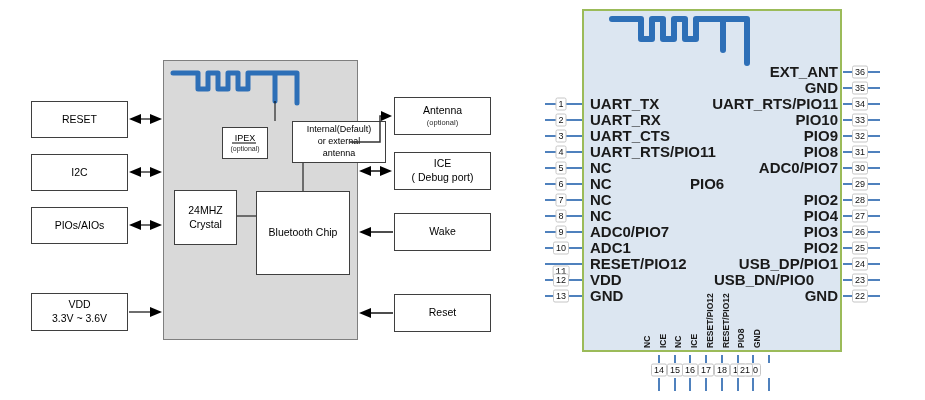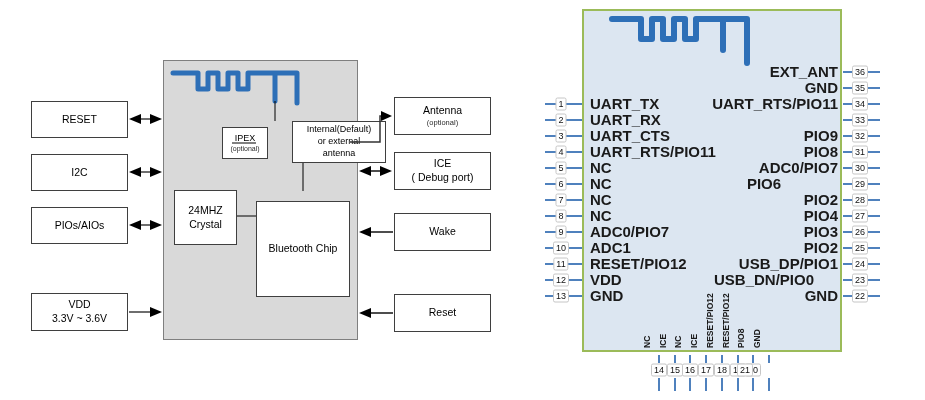--- a/index.html
+++ b/index.html
@@ -73,21 +73,21 @@
   </div>
   <div class="box small" style="left:256px;top:121px;width:94px;height:42px">
     <span>Internal(Default)</span>
     <span>or external</span>
     <span>antenna</span>
   </div>
   <div class="box" style="left:174px;top:190px;width:63px;height:55px">
     <span>24MHZ</span>
     <span>Crystal</span>
   </div>
-  <div class="box" style="left:256px;top:201px;width:94px;height:96px">
+  <div class="box" style="left:256px;top:191px;width:94px;height:84px">
     <span>Bluetooth Chip</span>
   </div>
 
   <div class="box" style="left:394px;top:97px;width:97px;height:38px">
     <span>Antenna</span>
     <span class="sub">(optional)</span>
   </div>
   <div class="box" style="left:394px;top:152px;width:97px;height:38px">
     <span>ICE</span>
     <span>( Debug port)</span>
@@ -182,51 +182,52 @@
     <div class="pin-line" style="left: 545px; top: 215px; width: 37px; height: 2px; background: rgb(79, 129, 189);"></div>
     <div class="pin-num" style="left: 561px; top: 216px;">8</div>
     <div class="pin-label" style="left: 590px; top: 210px;">NC</div>
     <div class="pin-line" style="left: 545px; top: 231px; width: 37px; height: 2px; background: rgb(79, 129, 189);"></div>
     <div class="pin-num" style="left: 561px; top: 232px;">9</div>
     <div class="pin-label" style="left: 590px; top: 226px;">ADC0/PIO7</div>
     <div class="pin-line" style="left: 545px; top: 247px; width: 37px; height: 2px; background: rgb(79, 129, 189);"></div>
     <div class="pin-num" style="left: 561px; top: 248px;">10</div>
     <div class="pin-label" style="left: 590px; top: 242px;">ADC1</div>
     <div class="pin-line" style="left: 545px; top: 263px; width: 37px; height: 2px; background: rgb(79, 129, 189);"></div>
-    <div class="pin-num" style="left: 561px; top: 264px;">11</div>
+    <div class="pin-num" style="left: 561px; top: 272px; font-family: Liberation Mono, monospace;">11</div>
     <div class="pin-label" style="left: 590px; top: 258px;">RESET/PIO12</div>
     <div class="pin-line" style="left: 545px; top: 279px; width: 37px; height: 2px; background: rgb(79, 129, 189);"></div>
     <div class="pin-num" style="left: 561px; top: 280px;">12</div>
     <div class="pin-label" style="left: 590px; top: 274px;">VDD</div>
     <div class="pin-line" style="left: 545px; top: 295px; width: 37px; height: 2px; background: rgb(79, 129, 189);"></div>
     <div class="pin-num" style="left: 561px; top: 296px;">13</div>
     <div class="pin-label" style="left: 590px; top: 290px;">GND</div>
     <div class="pin-line" style="left: 843px; top: 71px; width: 37px; height: 2px; background: rgb(79, 129, 189);"></div>
     <div class="pin-num" style="left: 860px; top: 72px;">36</div>
     <div class="pin-label" style="left: 690px; top: 66px; width: 148px; text-align: right;">EXT_ANT</div>
     <div class="pin-line" style="left: 843px; top: 87px; width: 37px; height: 2px; background: rgb(79, 129, 189);"></div>
     <div class="pin-num" style="left: 860px; top: 88px;">35</div>
     <div class="pin-label" style="left: 690px; top: 82px; width: 148px; text-align: right;">GND</div>
     <div class="pin-line" style="left: 843px; top: 103px; width: 37px; height: 2px; background: rgb(79, 129, 189);"></div>
     <div class="pin-num" style="left: 860px; top: 104px;">34</div>
     <div class="pin-label" style="left: 690px; top: 98px; width: 148px; text-align: right;">UART_RTS/PIO11</div>
     <div class="pin-line" style="left: 843px; top: 119px; width: 37px; height: 2px; background: rgb(79, 129, 189);"></div>
     <div class="pin-num" style="left: 860px; top: 120px;">33</div>
+    <div class="pin-label" style="left: 690px; top: 114px; width: 148px; text-align: right;">PIO10</div>
     <div class="pin-line" style="left: 843px; top: 135px; width: 37px; height: 2px; background: rgb(79, 129, 189);"></div>
     <div class="pin-num" style="left: 860px; top: 136px;">32</div>
     <div class="pin-label" style="left: 690px; top: 130px; width: 148px; text-align: right;">PIO9</div>
     <div class="pin-line" style="left: 843px; top: 151px; width: 37px; height: 2px; background: rgb(79, 129, 189);"></div>
     <div class="pin-num" style="left: 860px; top: 152px;">31</div>
     <div class="pin-label" style="left: 690px; top: 146px; width: 148px; text-align: right;">PIO8</div>
     <div class="pin-line" style="left: 843px; top: 167px; width: 37px; height: 2px; background: rgb(79, 129, 189);"></div>
     <div class="pin-num" style="left: 860px; top: 168px;">30</div>
     <div class="pin-label" style="left: 690px; top: 162px; width: 148px; text-align: right;">ADC0/PIO7</div>
     <div class="pin-line" style="left: 843px; top: 183px; width: 37px; height: 2px; background: rgb(79, 129, 189);"></div>
     <div class="pin-num" style="left: 860px; top: 184px;">29</div>
-    <div class="pin-label" style="left: 690px; top: 178px; width: 148px; text-align: center;">PIO6</div>
+    <div class="pin-label" style="left: 690px; top: 178px; width: 148px; text-align: left;">PIO6</div>
     <div class="pin-line" style="left: 843px; top: 199px; width: 37px; height: 2px; background: rgb(79, 129, 189);"></div>
     <div class="pin-num" style="left: 860px; top: 200px;">28</div>
     <div class="pin-label" style="left: 690px; top: 194px; width: 148px; text-align: right;">PIO2</div>
     <div class="pin-line" style="left: 843px; top: 215px; width: 37px; height: 2px; background: rgb(79, 129, 189);"></div>
     <div class="pin-num" style="left: 860px; top: 216px;">27</div>
     <div class="pin-label" style="left: 690px; top: 210px; width: 148px; text-align: right;">PIO4</div>
     <div class="pin-line" style="left: 843px; top: 231px; width: 37px; height: 2px; background: rgb(79, 129, 189);"></div>
     <div class="pin-num" style="left: 860px; top: 232px;">26</div>
     <div class="pin-label" style="left: 690px; top: 226px; width: 148px; text-align: right;">PIO3</div>
     <div class="pin-line" style="left: 843px; top: 247px; width: 37px; height: 2px; background: rgb(79, 129, 189);"></div>

